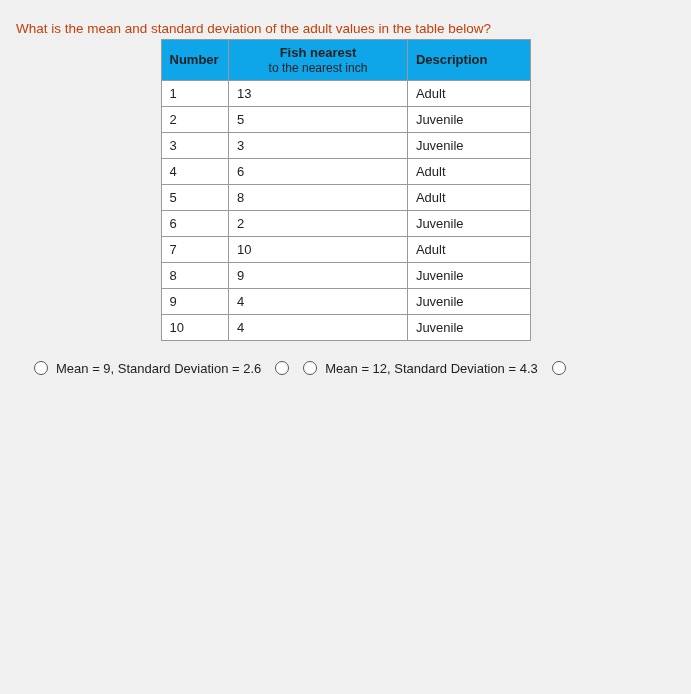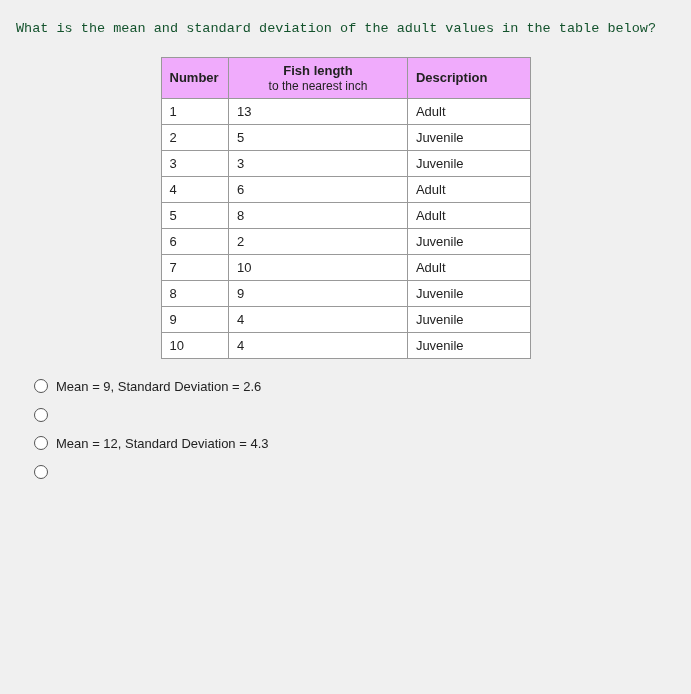--- a/index.html
+++ b/index.html
@@ -6,45 +6,43 @@
     body {
       font-family: Arial, sans-serif;
       font-size: 13px;
       background: #f0f0f0;
       width: 691px;
       min-height: 694px;
       padding: 20px 16px;
       color: #222;
     }
     .question {
-      margin-bottom: 18px;
       font-size: 13.5px;
-      color: #14532d;
+      color: #c2410c;
       line-height: 1.4;
-      font-family: Liberation Mono, monospace;
     }
     .table-container {
       display: flex;
       justify-content: center;
       margin-bottom: 20px;
     }
     table {
       border-collapse: collapse;
       width: 370px;
       background: #fff;
       border: 1.5px solid #999;
     }
     table th, table td {
       border: 1px solid #999;
       padding: 5px 8px;
       text-align: left;
       font-size: 13px;
     }
     thead tr th {
-      background: #f0abfc;
+      background: #0ea5e9;
       font-weight: bold;
       vertical-align: middle;
     }
     .th-number {
       width: 60px;
       vertical-align: middle;
     }
     .th-fish {
       width: 175px;
       text-align: center;
@@ -62,21 +60,21 @@
       margin-top: 10px;
     }
     tbody tr td:first-child {
       text-align: left;
     }
     tbody tr td {
       vertical-align: middle;
     }
     .options-container {
       display: flex;
-      flex-direction: column;
+      flex-direction: row;
       gap: 14px;
       padding-left: 18px;
     }
     .option-item {
       display: flex;
       align-items: center;
       gap: 8px;
       font-size: 13px;
     }
     .radio-circle {
@@ -92,21 +90,21 @@
 <body>
 
 <div class="question">What is the mean and standard deviation of the adult values in the table below?</div>
 
 <div class="table-container">
   <table>
     <thead>
       <tr>
         <th class="th-number">Number</th>
         <th class="th-fish">
-          <span>Fish length</span><br>
+          <span>Fish nearest</span><br>
           <span class="th-fish-sub">to the nearest inch</span>
         </th>
         <th class="th-desc">Description</th>
       </tr>
     </thead>
     <tbody id="table-body">
     <tr>
       <td>1</td>
       <td>13</td>
       <td>Adult</td>

